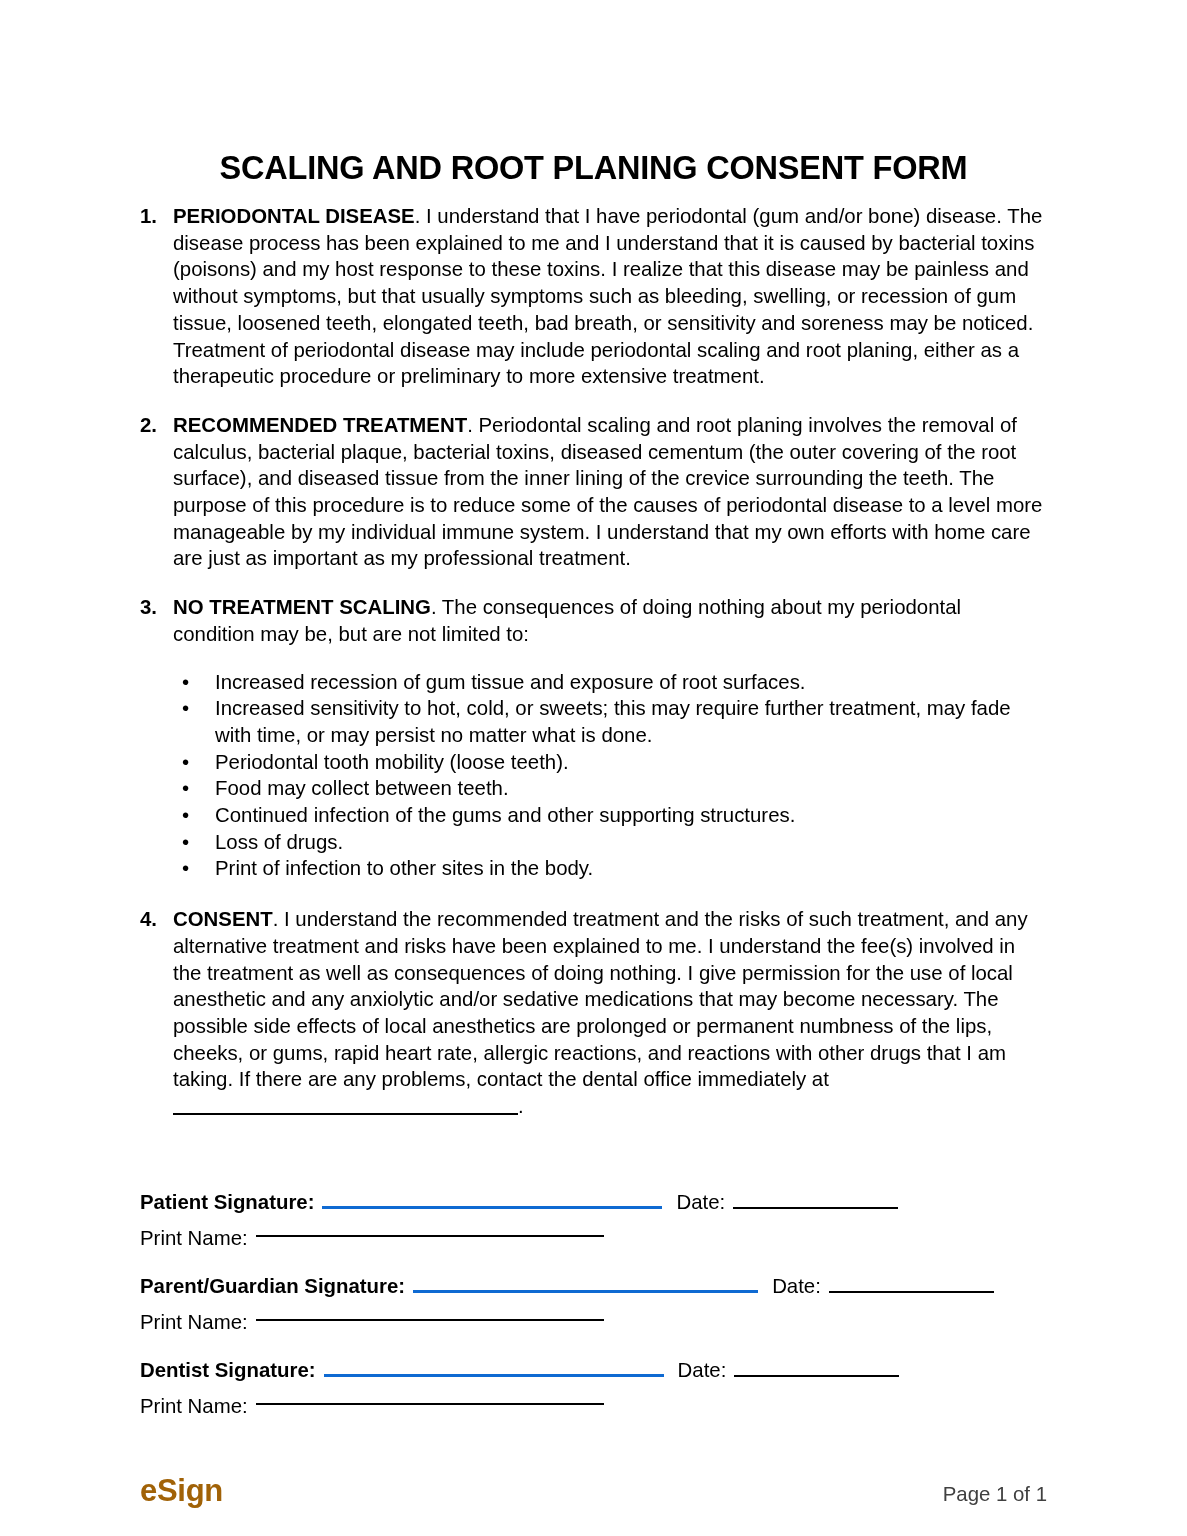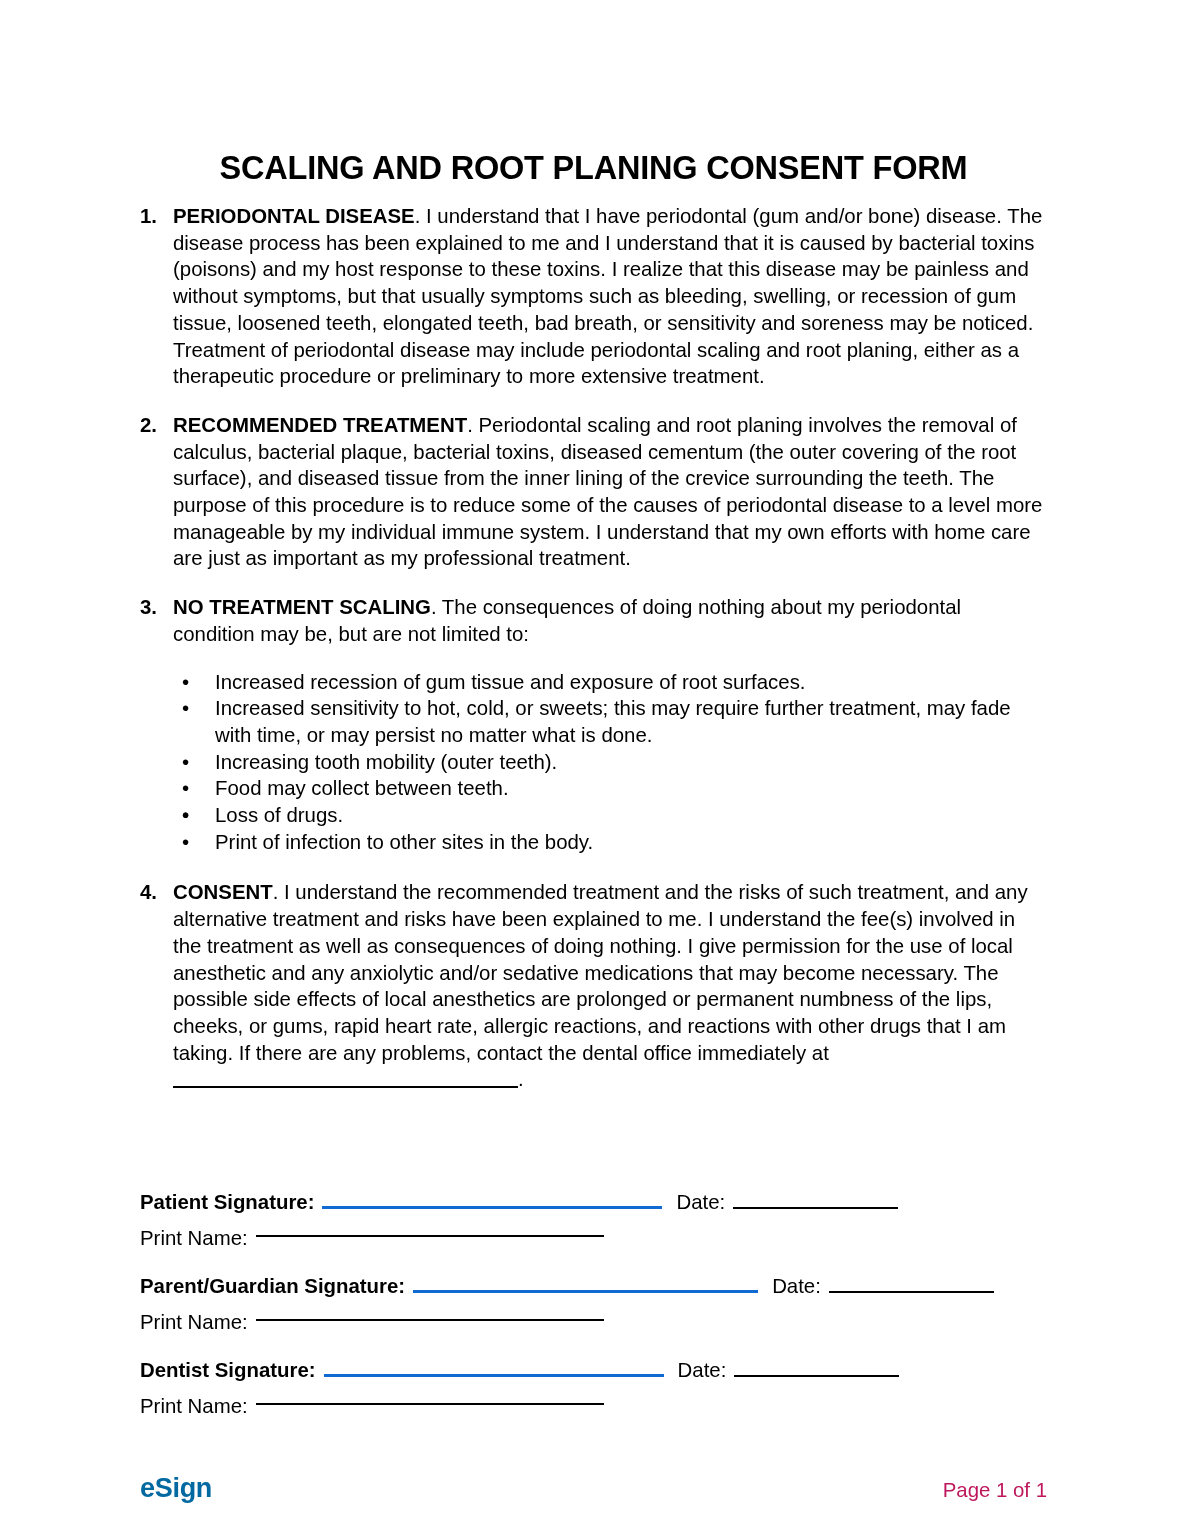--- a/index.html
+++ b/index.html
@@ -161,27 +161,27 @@
     position: absolute;
     left: 140px;
     right: 140px;
     top: 1473px;
     display: flex;
     align-items: baseline;
     justify-content: space-between;
   }
   .brand {
     font-weight: bold;
-    font-size: 27px;
+    font-size: 31px;
     letter-spacing: -0.3px;
-    color: #0369a1;
+    color: #a16207;
   }
   .page-num {
     font-size: 20.4px;
-    color: #be185d;
+    color: #404040;
   }
 </style>
 </head>
 <body>
 
 <div class="page">
 
   <h1 class="doc-title">SCALING AND ROOT PLANING CONSENT FORM</h1>
 
   <div class="content">
@@ -205,28 +205,29 @@
       <li>
         <span class="dot">•</span>
         <span>Increased recession of gum tissue and exposure of root surfaces.</span>
       </li>
       <li>
         <span class="dot">•</span>
         <span>Increased sensitivity to hot, cold, or sweets; this may require further treatment, may fade with time, or may persist no matter what is done.</span>
       </li>
       <li>
         <span class="dot">•</span>
-        <span>Increasing tooth mobility (outer teeth).</span>
+        <span>Periodontal tooth mobility (loose teeth).</span>
       </li>
       <li>
         <span class="dot">•</span>
         <span>Food may collect between teeth.</span>
       </li>
       <li>
         <span class="dot">•</span>
+        <span>Continued infection of the gums and other supporting structures.</span>
       </li>
       <li>
         <span class="dot">•</span>
         <span>Loss of drugs.</span>
       </li>
       <li>
         <span class="dot">•</span>
         <span>Print of infection to other sites in the body.</span>
       </li>
     </ul>

